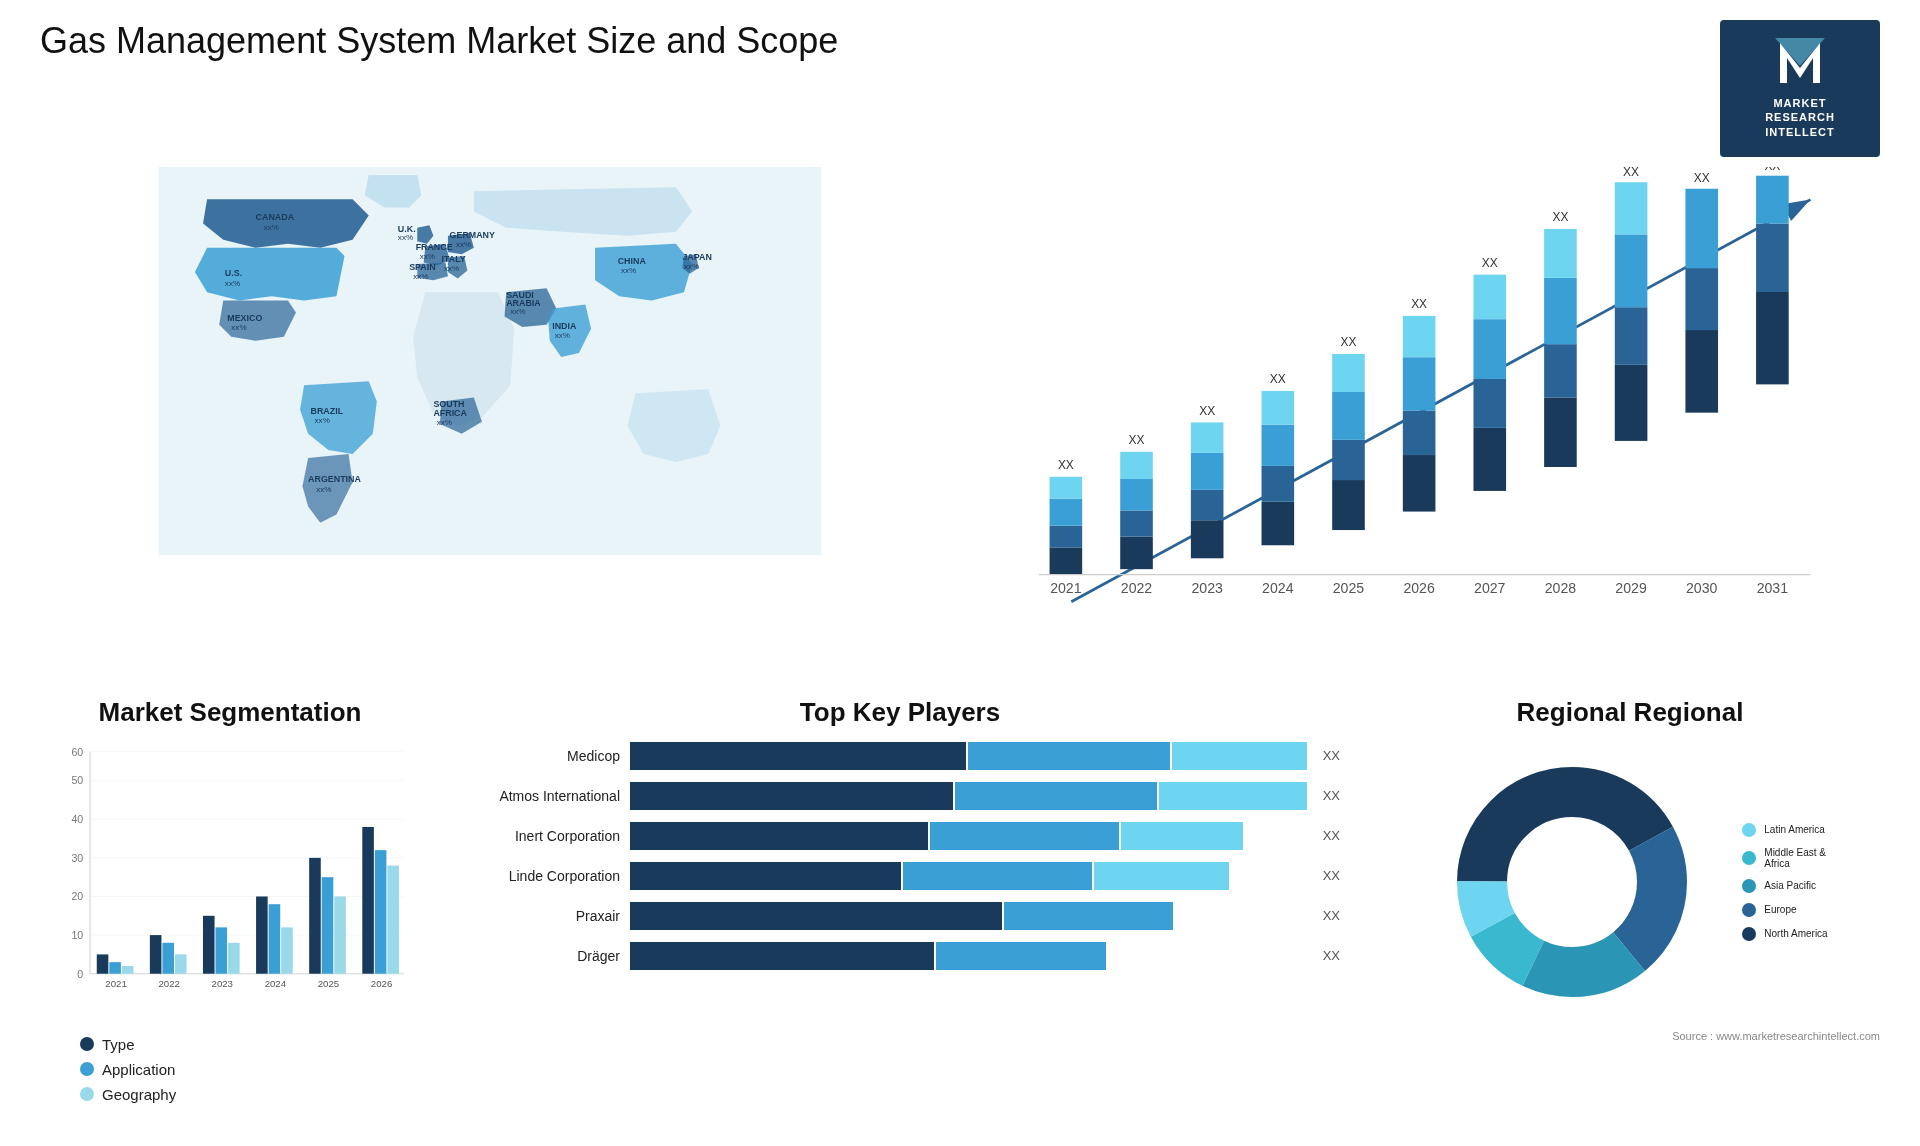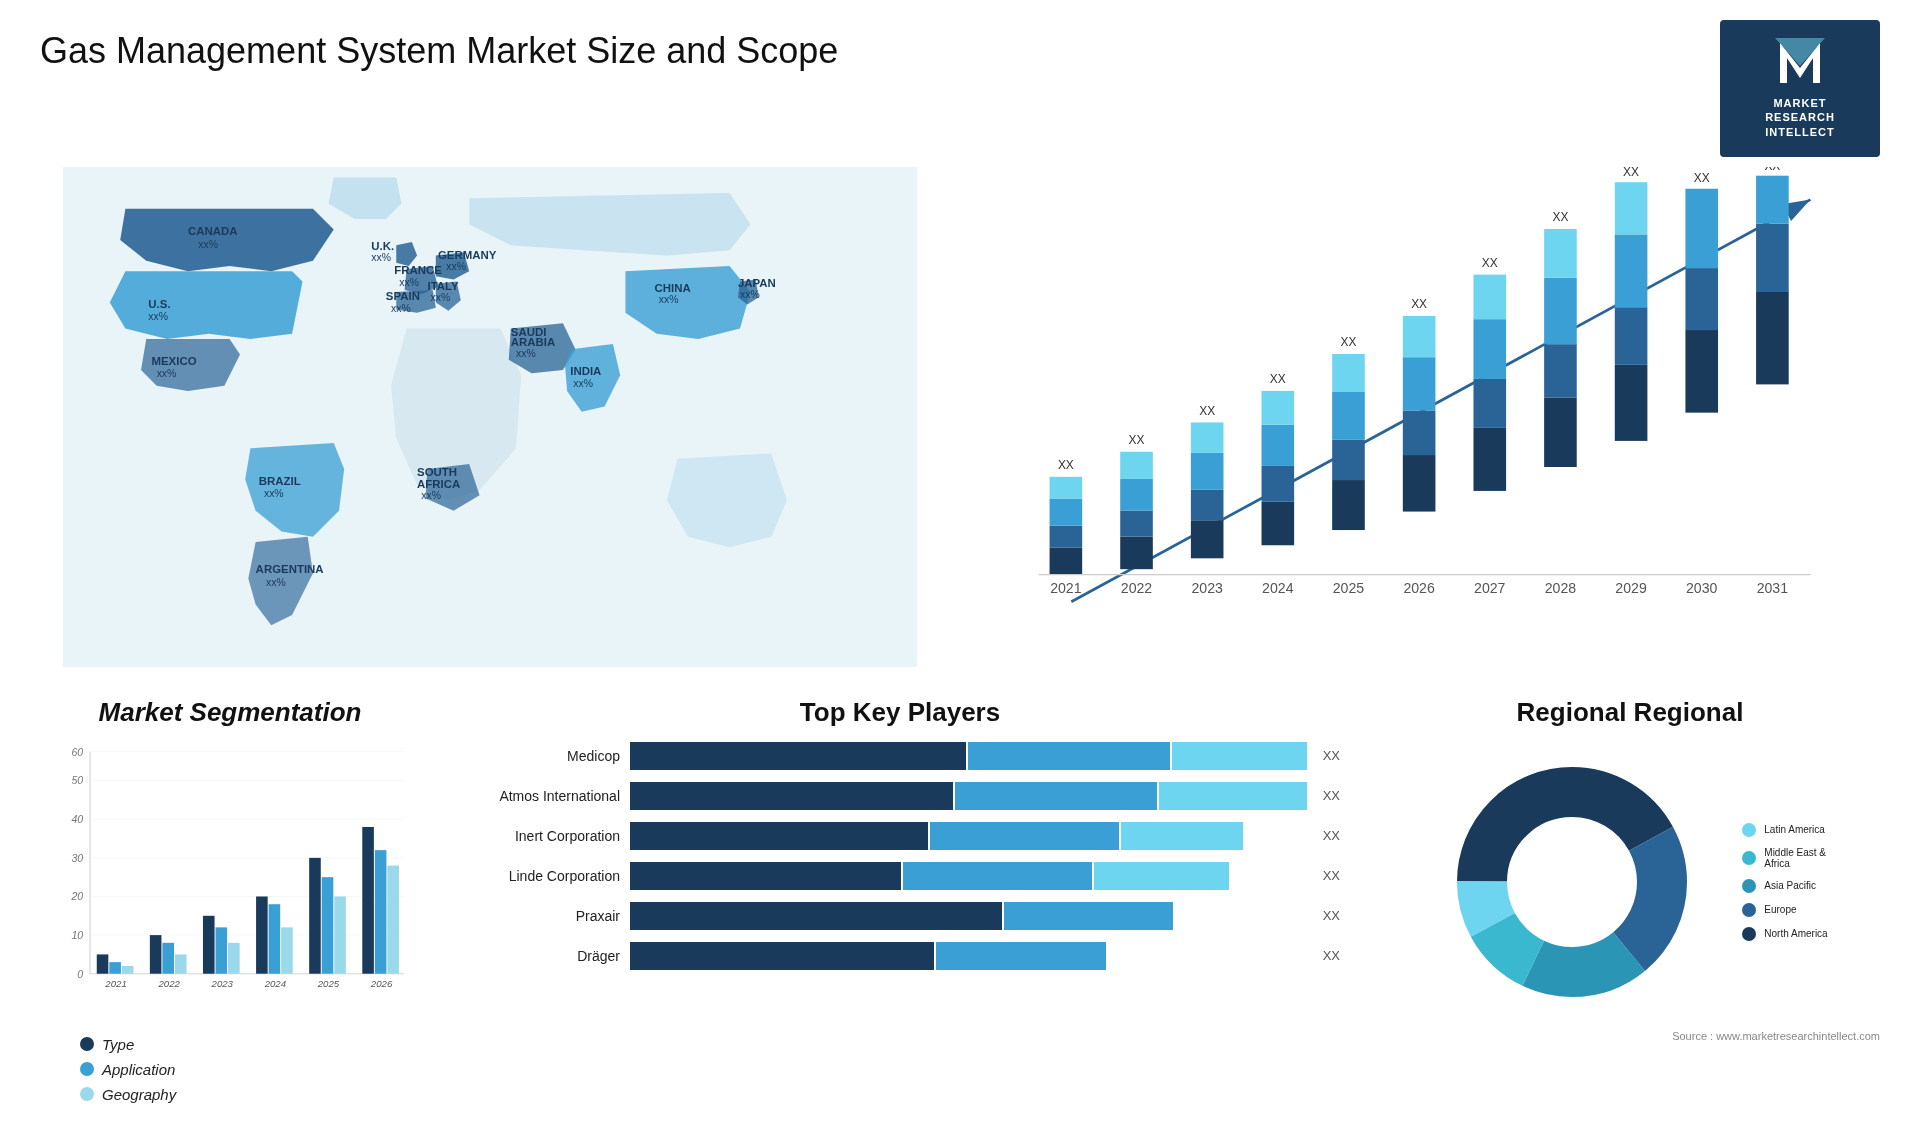--- a/index.html
+++ b/index.html
@@ -15,21 +15,20 @@
     .header {
       display: flex;
       justify-content: space-between;
       align-items: flex-start;
       margin-bottom: 10px;
     }
     .page-title {
       font-size: 36px;
       font-weight: 400;
       color: #111;
-      margin-top: 10px;
     }
     .logo-box {
       display: flex;
       flex-direction: column;
       align-items: center;
       background: #1a3a5c;
       color: #fff;
       padding: 18px 18px;
       border-radius: 4px;
       width: 160px;
@@ -50,21 +49,21 @@
 
     
     .top-section {
       display: flex;
       gap: 40px;
       margin-bottom: 30px;
     }
     .map-area {
       flex: 1;
       position: relative;
-      height: 500px;
+      height: 388px;
       text-align: right;
     }
     .chart-area {
       flex: 1;
       height: 500px;
       display: flex;
       flex-direction: column;
       justify-content: flex-end;
       position: relative;
     }
@@ -76,21 +75,20 @@
     }
 
     
     .bottom-section {
       display: flex;
       gap: 20px;
       margin-top: 10px;
     }
     .segmentation-area {
       flex: 0 0 380px;
-      font-style: italic;
     }
     .players-area {
       flex: 1;
     }
     .regional-area {
       flex: 0 0 500px;
     }
 
     .section-title {
       font-size: 26px;

